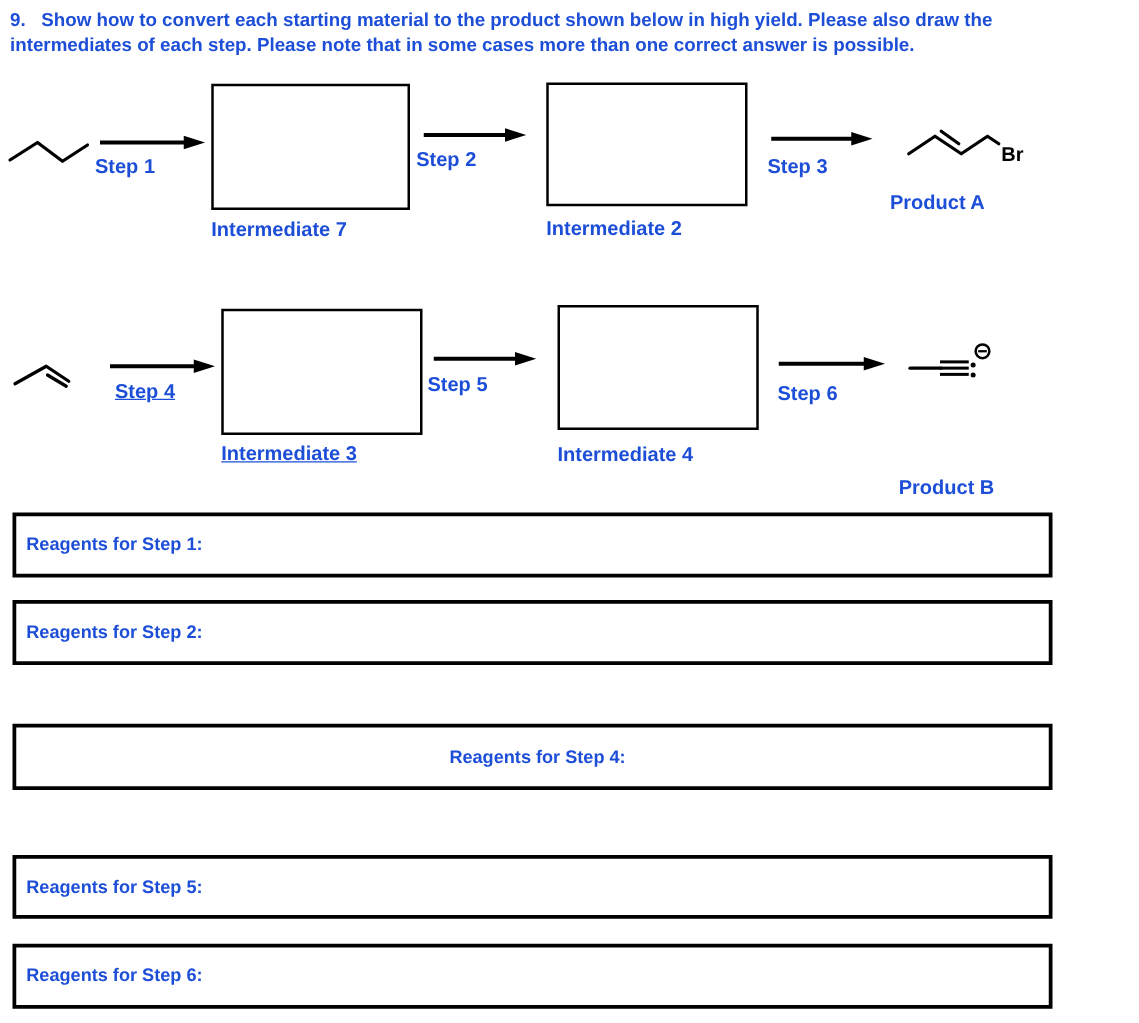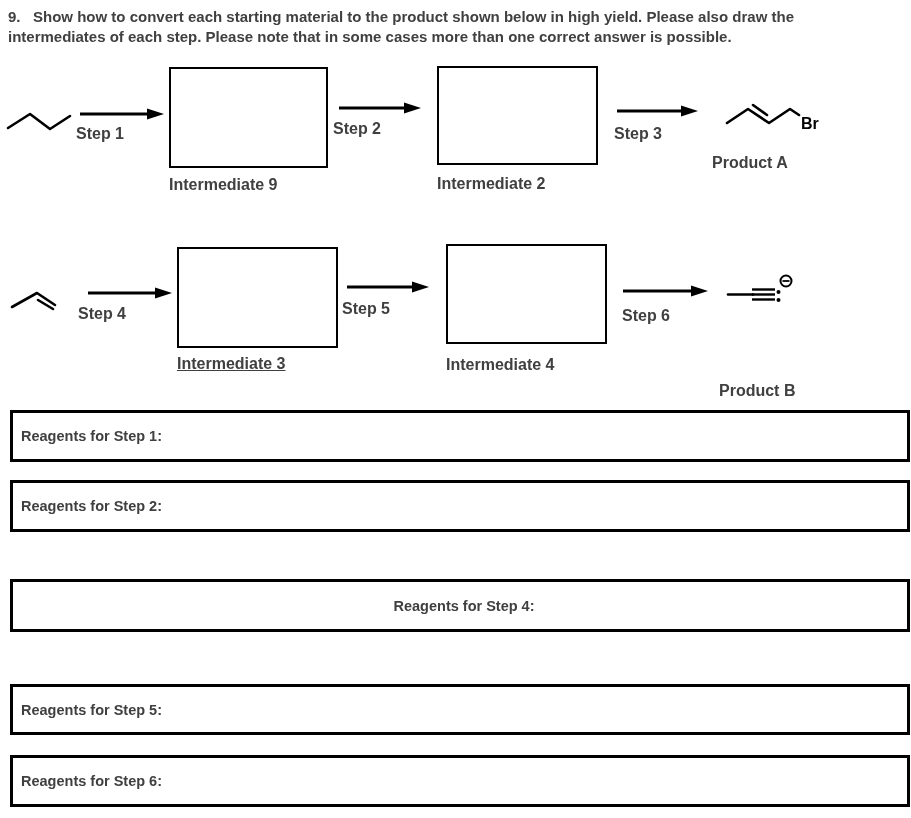--- a/index.html
+++ b/index.html
@@ -1,24 +1,24 @@
 <!DOCTYPE html>
 <html><head>
 <meta charset="utf-8">
 <style>
   html,body { margin:0; padding:0; background:#fff; }
   .page {
     position:relative; width:911px; height:818px; background:#ffffff;
-    font-family:"Liberation Sans", sans-serif; font-weight:bold; color:#404040;
+    font-family:"Liberation Sans", sans-serif; font-weight:bold; color:#1d4ed8;
     overflow:hidden;
   }
   .question { position:absolute; left:8px; top:7px; font-size:15px; line-height:20px; white-space:nowrap; }
   .lbl { position:absolute; font-size:16px; white-space:nowrap; }
   .ibox { position:absolute; border:2.5px solid #000; background:#fff; box-sizing:border-box; }
-  .rbox { position:absolute; left:10px; width:900px; border:3px solid #000; background:#fff;
+  .rbox { position:absolute; left:10px; width:832px; border:3px solid #000; background:#fff;
           box-sizing:border-box; display:flex; align-items:center; padding-left:8px;
           font-size:14.5px; white-space:nowrap; }
   svg.gfx { position:absolute; overflow:visible; }
 </style>
 </head>
 <body>
 
 <div class="page">
 
   <div class="question">
@@ -30,21 +30,21 @@
     <path d="M2,23 L24,9 L44,24 L64,11" fill="none" stroke="#000" stroke-width="2.6" stroke-linecap="round" stroke-linejoin="round"></path>
   </svg>
 
   <svg class="gfx" style="left:80px; top:106px;" width="84" height="16">
     <line x1="0" y1="8" x2="68" y2="8" stroke="#000" stroke-width="3.2"></line>
     <polygon points="67,2.6 84,8 67,13.4" fill="#000"></polygon>
   </svg>
   <div class="lbl" style="left:76px; top:125px; width:80px;">Step 1</div>
 
   <div class="ibox" style="left:169px; top:67px; width:159px; height:101px;"></div>
-  <div class="lbl" style="left:169px; top:176px; width:159px;">Intermediate 9</div>
+  <div class="lbl" style="left:169px; top:176px; width:159px;">Intermediate 7</div>
 
   <svg class="gfx" style="left:339px; top:100px;" width="82" height="16">
     <line x1="0" y1="8" x2="66" y2="8" stroke="#000" stroke-width="3.2"></line>
     <polygon points="65,2.6 82,8 65,13.4" fill="#000"></polygon>
   </svg>
   <div class="lbl" style="left:333px; top:120px; width:80px;">Step 2</div>
 
   <div class="ibox" style="left:437px; top:66px; width:161px; height:99px;"></div>
   <div class="lbl" style="left:437px; top:175px; width:161px;">Intermediate 2</div>
 
@@ -63,21 +63,21 @@
 
   <svg class="gfx" style="left:10px; top:289px;" width="52" height="26">
     <path d="M2,18 L27,4 L45,16" fill="none" stroke="#000" stroke-width="2.6" stroke-linecap="round" stroke-linejoin="round"></path>
     <line x1="28" y1="11" x2="43" y2="20" stroke="#000" stroke-width="2.6" stroke-linecap="round"></line>
   </svg>
 
   <svg class="gfx" style="left:88px; top:285px;" width="84" height="16">
     <line x1="0" y1="8" x2="68" y2="8" stroke="#000" stroke-width="3.2"></line>
     <polygon points="67,2.6 84,8 67,13.4" fill="#000"></polygon>
   </svg>
-  <div class="lbl" style="left:78px; top:305px; width:80px;">Step 4</div>
+  <div class="lbl" style="left:92px; top:305px; width:80px;text-decoration:underline;">Step 4</div>
 
   <div class="ibox" style="left:177px; top:247px; width:161px; height:101px;"></div>
   <div class="lbl" style="left:177px; top:355px; width:161px;text-decoration:underline;">Intermediate 3</div>
 
   <svg class="gfx" style="left:347px; top:279px;" width="82" height="16">
     <line x1="0" y1="8" x2="66" y2="8" stroke="#000" stroke-width="3.2"></line>
     <polygon points="65,2.6 82,8 65,13.4" fill="#000"></polygon>
   </svg>
   <div class="lbl" style="left:342px; top:300px; width:80px;">Step 5</div>
 

